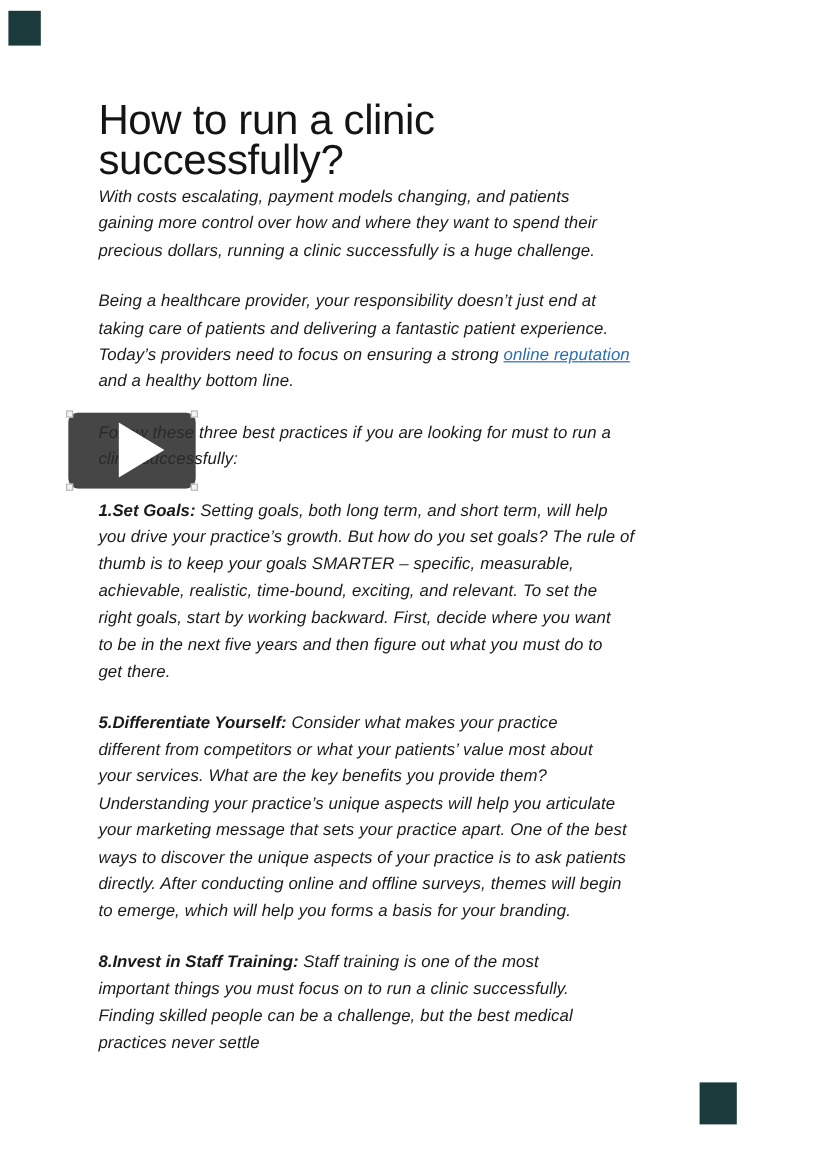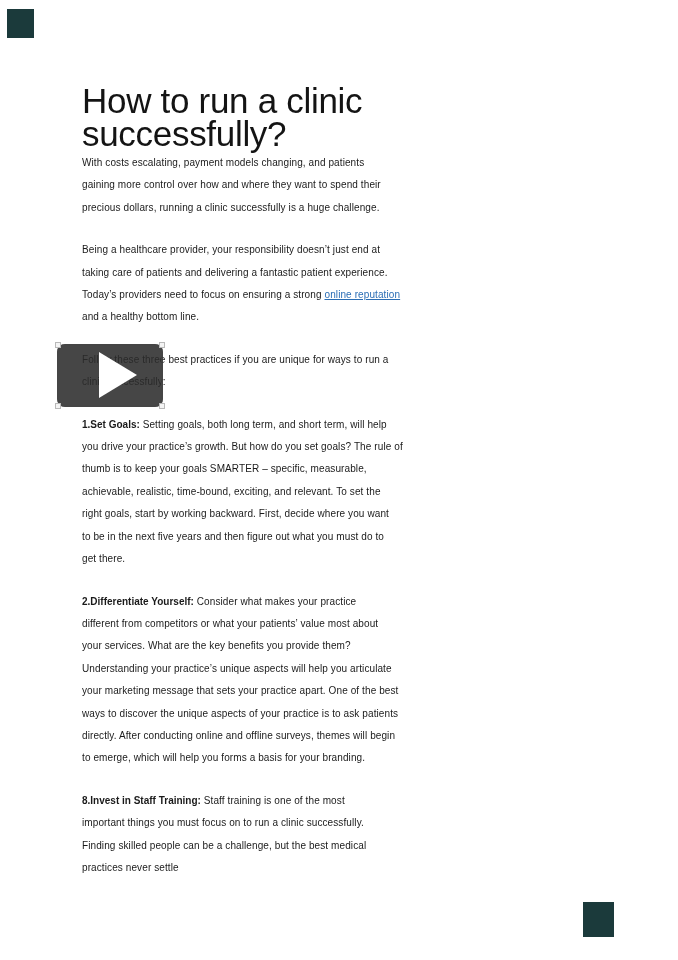--- a/index.html
+++ b/index.html
@@ -28,25 +28,26 @@
   h1.title {
     font-size: 35px;
     line-height: 33px;
     font-weight: 400;
     letter-spacing: -0.3px;
     color: #141414;
     margin: 0 0 2px 0;
     white-space: pre-wrap;
   }
   p.para {
-    font-size: 10px;
+    font-size: 14px;
     line-height: 22.4px;
     letter-spacing: 0.1px;
     margin: 0 0 20px 0;
     white-space: pre-wrap;
+    font-style: italic;
   }
   p.section { margin-top: 16px; }
   p.section strong { font-weight: 700; letter-spacing: 0; }
   a.inline-link {
     color: #2a6db5;
     text-decoration: underline;
     cursor: pointer;
   }
   .video-overlay {
     position: absolute;
@@ -97,32 +98,32 @@
 
     <p class="para">With costs escalating, payment models changing, and patients
 gaining more control over how and where they want to spend their
 precious dollars, running a clinic successfully is a huge challenge.</p>
 
     <p class="para"><span>Being a healthcare provider, your responsibility doesn’t just end at
 taking care of patients and delivering a fantastic patient experience.
 Today’s providers need to focus on ensuring a strong </span><a class="inline-link" href="#">online reputation</a><span>
 and a healthy bottom line.</span></p>
 
-    <p class="para">Follow these three best practices if you are unique for ways to run a
+    <p class="para">Follow these three best practices if you are looking for must to run a
 clinic successfully:</p>
 
     <p class="para section"><strong>1.Set Goals:</strong><span> Setting goals, both long term, and short term, will help
 you drive your practice’s growth. But how do you set goals? The rule of
 thumb is to keep your goals SMARTER – specific, measurable,
 achievable, realistic, time-bound, exciting, and relevant. To set the
 right goals, start by working backward. First, decide where you want
 to be in the next five years and then figure out what you must do to
 get there.</span></p>
 
-    <p class="para section"><strong>2.Differentiate Yourself:</strong><span> Consider what makes your practice
+    <p class="para section"><strong>5.Differentiate Yourself:</strong><span> Consider what makes your practice
 different from competitors or what your patients’ value most about
 your services. What are the key benefits you provide them?
 Understanding your practice’s unique aspects will help you articulate
 your marketing message that sets your practice apart. One of the best
 ways to discover the unique aspects of your practice is to ask patients
 directly. After conducting online and offline surveys, themes will begin
 to emerge, which will help you forms a basis for your branding.</span></p>
 
     <p class="para section"><strong>8.Invest in Staff Training:</strong><span> Staff training is one of the most
 important things you must focus on to run a clinic successfully.

